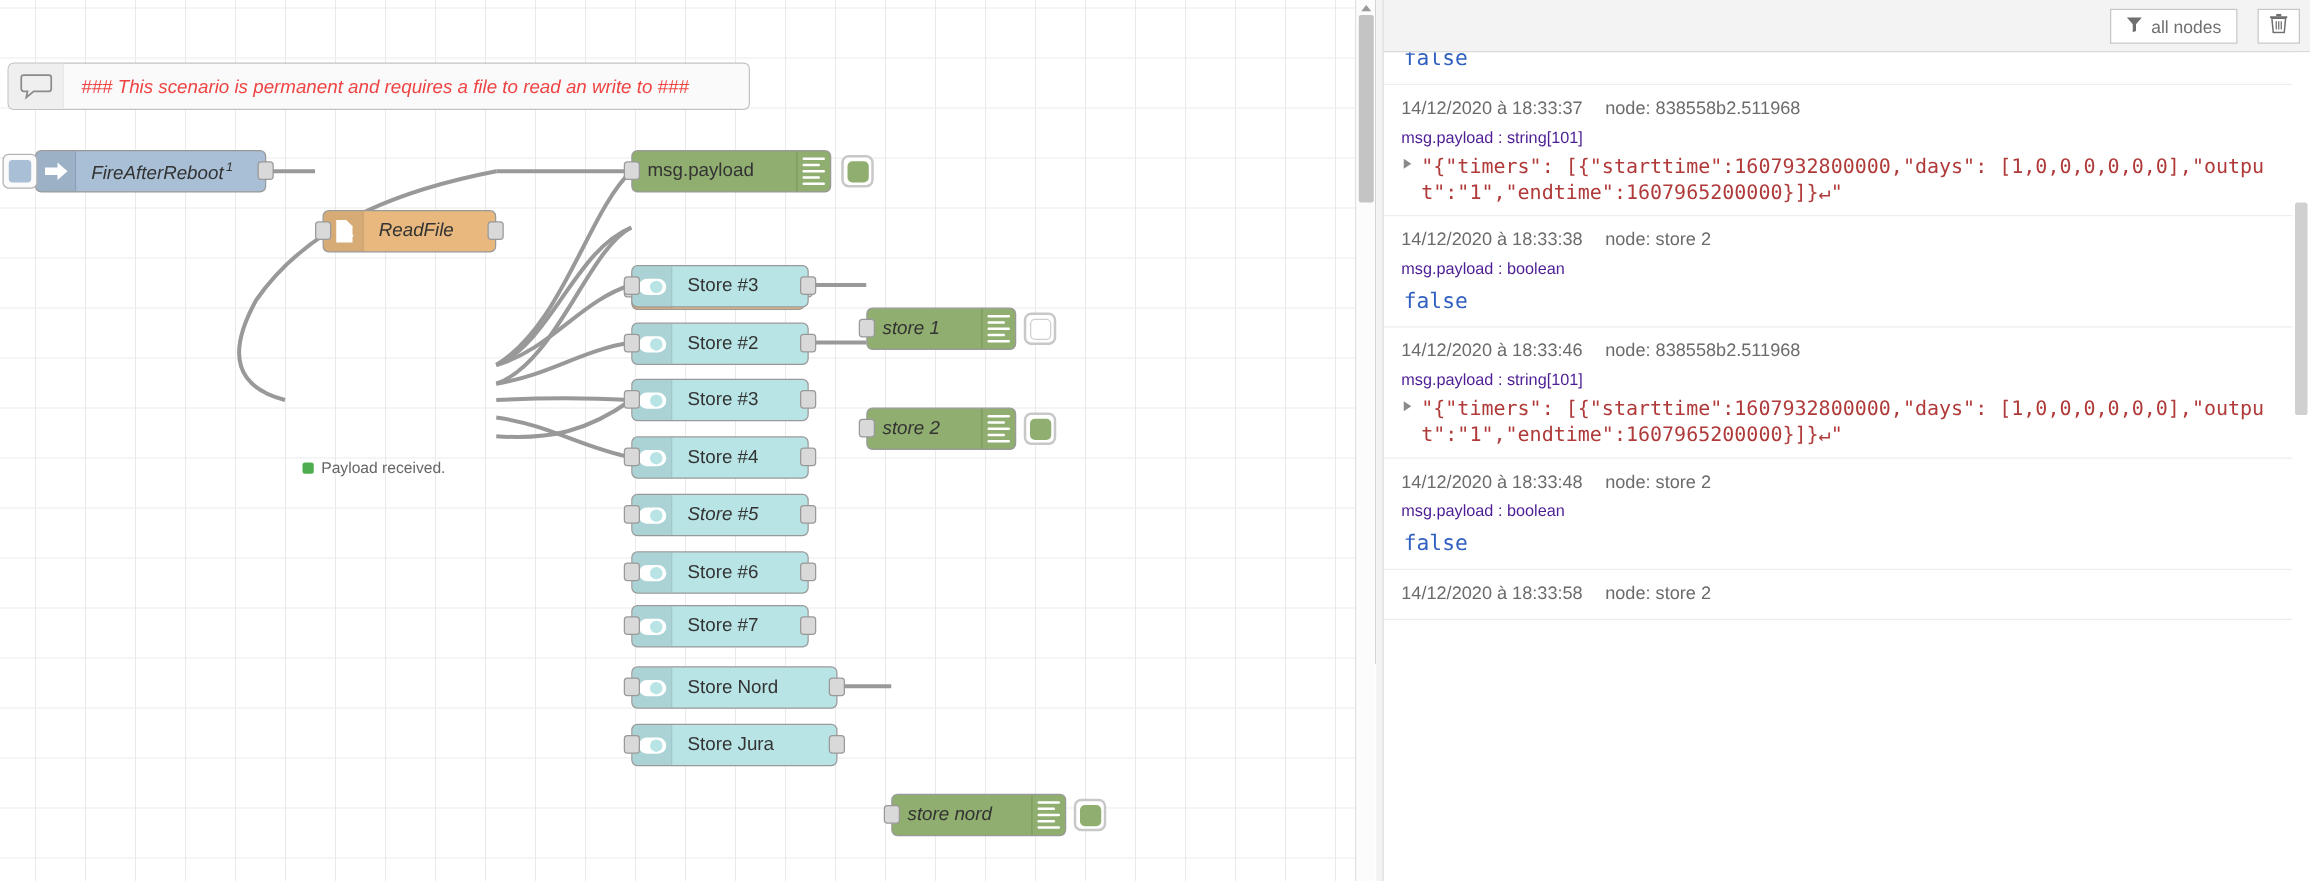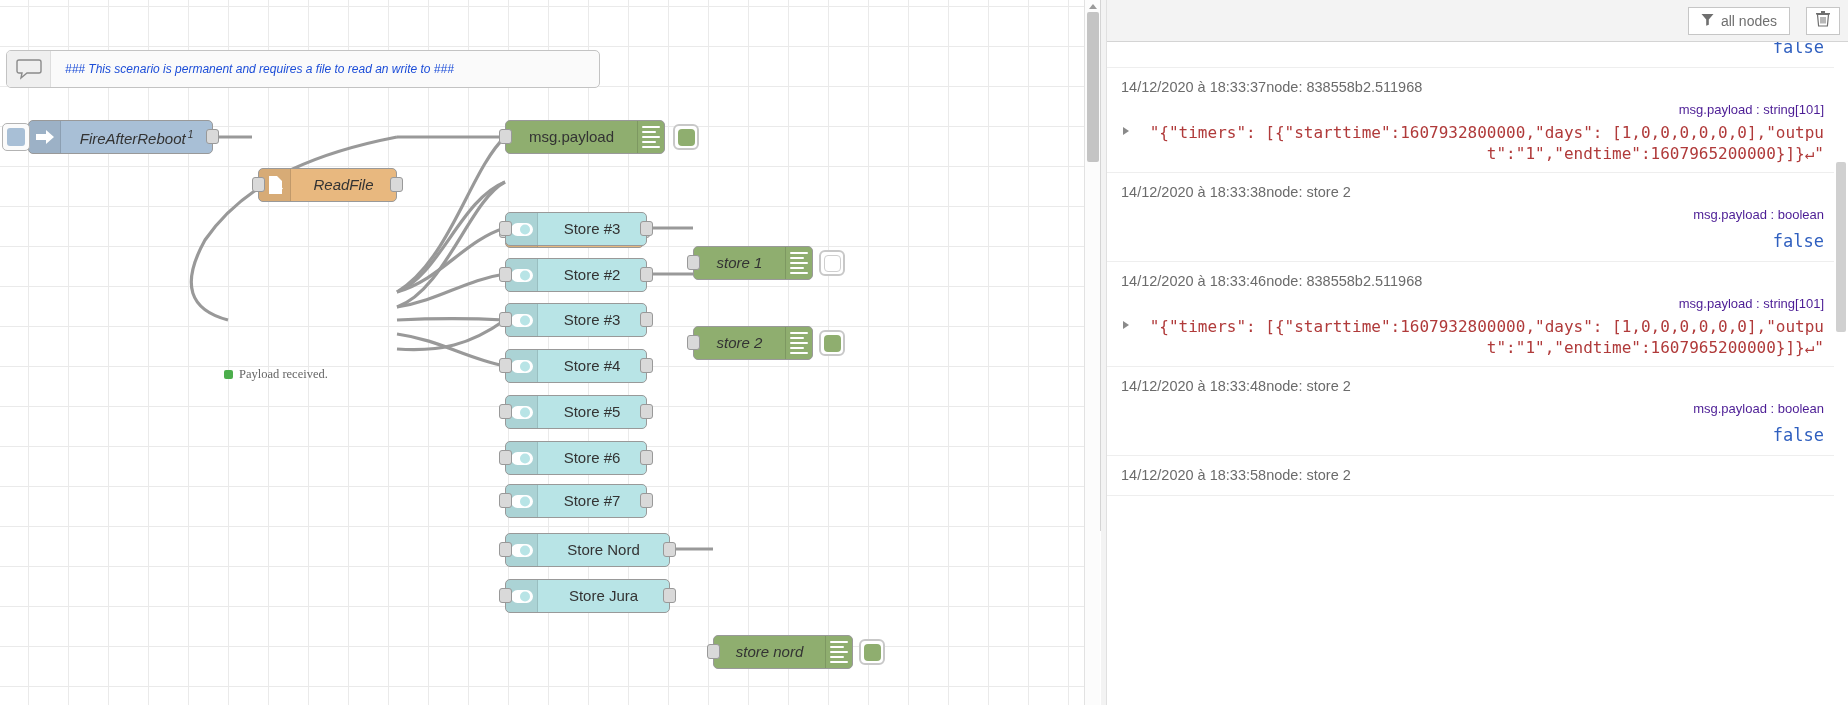--- a/index.html
+++ b/index.html
@@ -63,21 +63,20 @@
   .node .icon-box {
     width: 32px; height: 100%;
     display: flex; align-items: center; justify-content: center;
     border-right: 1px solid rgba(0,0,0,0.10);
     border-radius: 4px 0 0 4px;
     background: rgba(0,0,0,0.07);
     flex: none;
   }
   .node .label {
     flex: 1 1 auto;
-    text-align: center;
     padding: 0 12px;
     white-space: nowrap;
     line-height: 32px;
   }
   .node.italic .label { font-style: italic; }
 
   
   .port {
     position: absolute;
     width: 13px; height: 15px;
@@ -147,21 +146,21 @@
   }
   .comment-node .cicon {
     width: 44px; height: 100%;
     display:flex; align-items:center; justify-content:center;
     background: #efefef;
     border-right: 1px solid #ddd;
     border-radius: 4px 0 0 4px;
     flex:none;
   }
   .comment-node .ctext {
-    font-style: italic; font-size: 12px; color: #1d4ed8;
+    font-style: italic; font-size: 15px; color: #ef4444;
     padding: 0 14px; white-space: nowrap;
   }
 
   
   .inject-tab {
     position: absolute;
     width: 28px; height: 28px;
     border: 1px solid #b3b3b3;
     background: #fbfbfb;
     border-radius: 5px;
@@ -202,25 +201,25 @@
     padding: 0 12px;
     cursor: pointer;
   }
   .btn.icon-only { padding: 0 9px; margin-left: 16px; }
   .sb-body {
     flex: 1 1 auto;
     overflow: hidden;
     padding: 0 0 0 6px;
     background: #fff;
   }
-  .dbg-msg { border-bottom: 1px solid #eee; padding: 6px 24px 8px 14px; text-align: right; }
+  .dbg-msg { border-bottom: 1px solid #eee; padding: 6px 24px 8px 14px; }
   .dbg-msg.first { padding-top: 0; }
   .dbg-meta {
     font-size: 14.5px; color: #6b6b6b;
-    display: flex; align-items: baseline;
+    display: flex; gap: 18px; align-items: baseline;
     padding: 5px 0 4px 0;
   }
   .dbg-topic {
     font-size: 13px; color: #4c1d95;
     padding: 3px 0 5px 0;
   }
   .dbg-value {
     font-family: "DejaVu Sans Mono", "Liberation Mono", monospace;
     font-size: 16px;
     line-height: 21px;
@@ -391,21 +390,21 @@
       <span class="icon-box">
         <svg width="24" height="15" viewBox="0 0 24 15">
             <rect x="1" y="1" width="22" height="13" rx="6.5" fill="#fff"></rect>
             <circle cx="15" cy="7.5" r="5" fill="#b8e4e6"></circle>
           </svg>
       </span>
       <span class="label">Store #4</span>
       <span class="port out"></span>
     </div>
 
-    <div class="node c-teal" style="left:505px; top:395px; width:142px;">
+    <div class="node c-teal" style="left:505px; top:395px; width:142px;font-style:italic;">
       <span class="port in"></span>
       <span class="icon-box">
         <svg width="24" height="15" viewBox="0 0 24 15">
             <rect x="1" y="1" width="22" height="13" rx="6.5" fill="#fff"></rect>
             <circle cx="15" cy="7.5" r="5" fill="#b8e4e6"></circle>
           </svg>
       </span>
       <span class="label">Store #5</span>
       <span class="port out"></span>
     </div>
@@ -503,21 +502,21 @@
             <i></i>
             <i></i>
           </span>
       </span>
       <span class="dbg-toggle" style="position:absolute; right:-33px; top:3px;">
         <span class="inner on"></span>
       </span>
     </div>
 
 
-    <div class="node-status" style="left:224px; top:367px;font-family:Liberation Serif, serif;">
+    <div class="node-status" style="left:242px; top:367px;">
       <span class="status-dot"></span>
       <span>Payload received.</span>
     </div>
 
     <div class="v-scroll">
       <span class="arrow-up"></span>
       <span class="thumb"></span>
     </div>
   </div>
 

